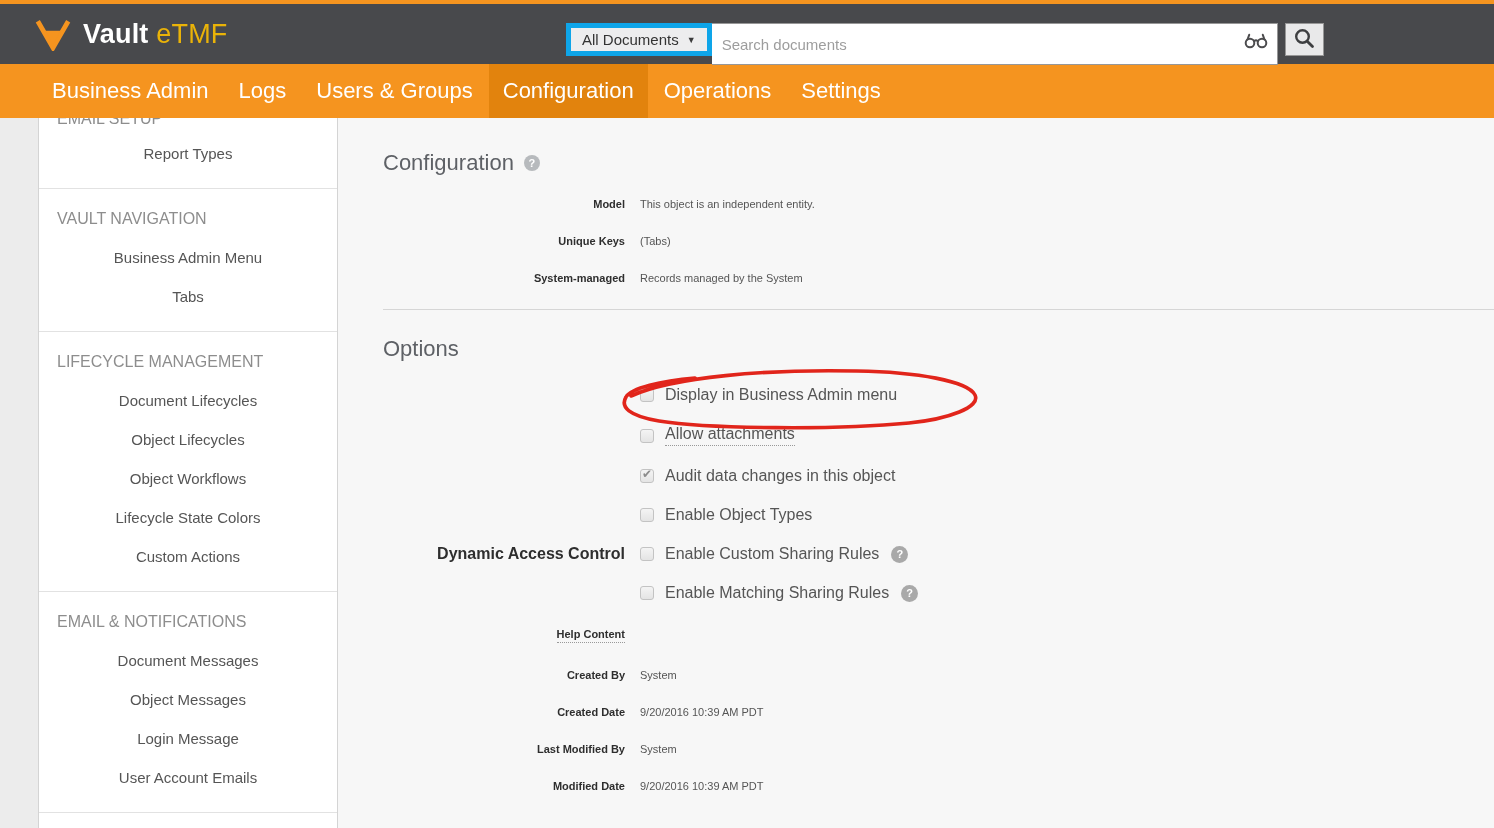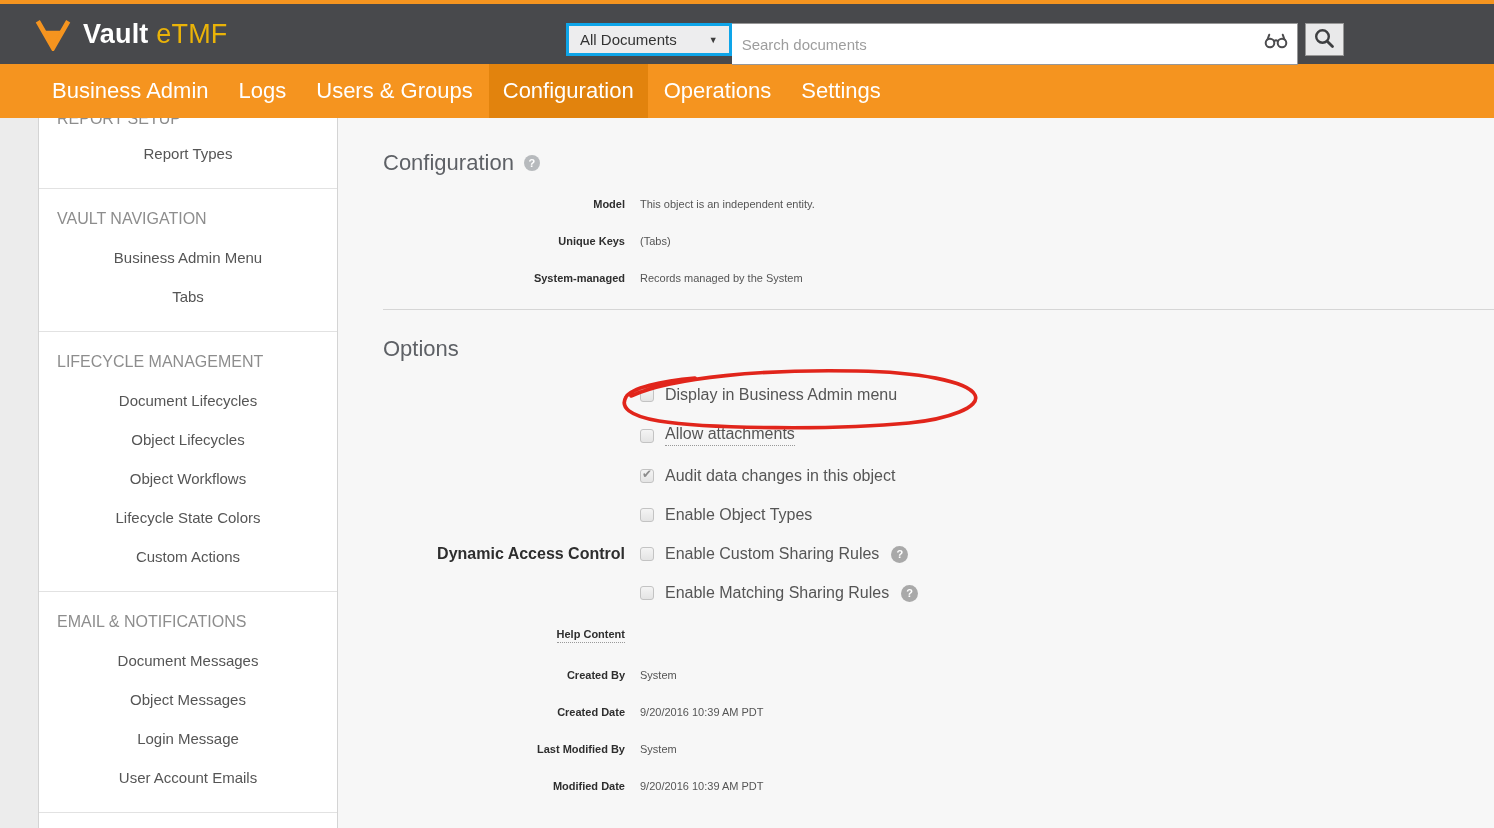--- a/index.html
+++ b/index.html
@@ -9,22 +9,22 @@
   
   .top-strip { height:4px; background:#f5941f; }
   .topbar { height:60px; background:#48494c; position:relative; display:flex; align-items:center; }
   .logo { margin-left:34px; display:flex; align-items:center; }
   .logo svg { display:block; }
   .logo-text { margin-left:11px; font-size:27px; color:#fff; letter-spacing:.2px; }
   .logo-text b { font-weight:bold; }
   .logo-text span { font-weight:normal; color:#eab308; }
 
   .search-group { position:absolute; left:566px; top:19px; height:33px; display:flex; align-items:stretch; }
-  .scope-btn { background:#ededee; border:3px solid #0ea5e9; display:flex; align-items:center;
-    padding:0 11px; font-size:15px; color:#333; cursor:pointer; white-space:nowrap;gap:24px; }
+  .scope-btn { background:#ededee; border:5px solid #0ea5e9; display:flex; align-items:center;
+    padding:0 11px; font-size:15px; color:#333; cursor:pointer; white-space:nowrap; }
   .scope-caret { font-size:9px; color:#3c3c3c; margin-left:8px; }
   .search-box { position:relative; }
   .search-box input { width:566px; height:42px; border:1px solid #979797; border-left:none;
     padding:0 40px 0 10px; font-size:15px; color:#444; background:#fff; outline:none;
     font-family:"Liberation Sans","DejaVu Sans",sans-serif; }
   .search-box input::placeholder { color:#9d9d9d; }
   .binoculars { position:absolute; right:9px; top:8px; cursor:pointer; }
   .search-btn { margin-left:7px; width:39px; background:#e9e9ea; border:1px solid #979797;
     display:flex; align-items:center; justify-content:center; cursor:pointer; }
 
@@ -127,21 +127,21 @@
   <div class="tab active">Configuration</div>
   <div class="tab">Operations</div>
   <div class="tab">Settings</div>
 </div>
 
 <div class="content">
   <div class="gutter"></div>
 
   <div class="sidebar">
     <div class="side-section clipped">
-      <div class="side-header">REPORT SETUP</div>
+      <div class="side-header">EMAIL SETUP</div>
       <div class="side-item">Report Types</div>
     </div>
     <div class="side-section">
       <div class="side-header">VAULT NAVIGATION</div>
       <div class="side-item">Business Admin Menu</div>
       <div class="side-item">Tabs</div>
     </div>
     <div class="side-section">
       <div class="side-header">LIFECYCLE MANAGEMENT</div>
       <div class="side-item">Document Lifecycles</div>

